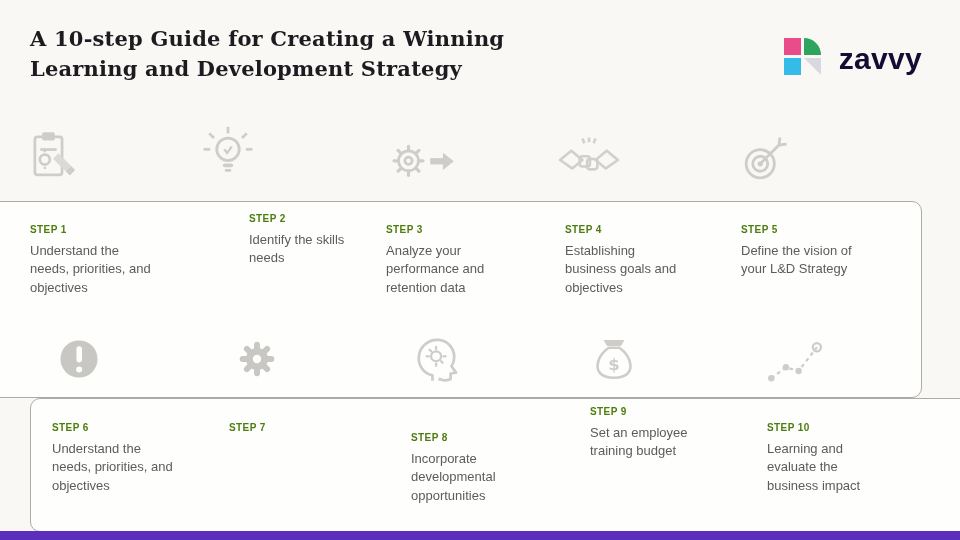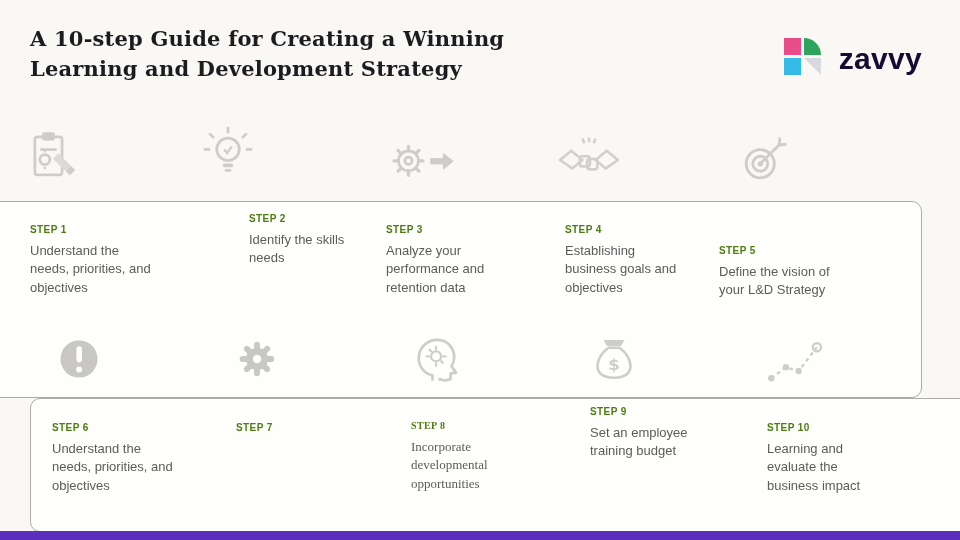--- a/index.html
+++ b/index.html
@@ -193,33 +193,33 @@
     <div class="step-desc">Identify the skills needs</div>
   </div>
   <div class="step" style="left:386px; top:224px; width:125px;">
     <div class="step-label">STEP 3</div>
     <div class="step-desc">Analyze your performance and retention data</div>
   </div>
   <div class="step" style="left:565px; top:224px; width:112px;">
     <div class="step-label">STEP 4</div>
     <div class="step-desc">Establishing business goals and objectives</div>
   </div>
-  <div class="step" style="left:719px; top:224px; width:118px;margin-top:21px;">
+  <div class="step" style="left:741px; top:224px; width:118px;">
     <div class="step-label">STEP 5</div>
     <div class="step-desc">Define the vision of your L&amp;D Strategy</div>
   </div>
 
   <div class="step" style="left:52px; top:422px; width:122px;">
     <div class="step-label">STEP 6</div>
     <div class="step-desc">Understand the needs, priorities, and objectives</div>
   </div>
-  <div class="step" style="left:236px; top:422px; width:125px;">
+  <div class="step" style="left:229px; top:422px; width:125px;">
     <div class="step-label">STEP 7</div>
   </div>
-  <div class="step" style="left:411px; top:420px; width:110px;font-family:Liberation Serif, serif;">
+  <div class="step" style="left:411px; top:432px; width:110px;">
     <div class="step-label">STEP 8</div>
     <div class="step-desc">Incorporate developmental opportunities</div>
   </div>
   <div class="step" style="left:590px; top:406px; width:122px;">
     <div class="step-label">STEP 9</div>
     <div class="step-desc">Set an employee training budget</div>
   </div>
   <div class="step" style="left:767px; top:422px; width:114px;">
     <div class="step-label">STEP 10</div>
     <div class="step-desc">Learning and evaluate the business impact</div>

